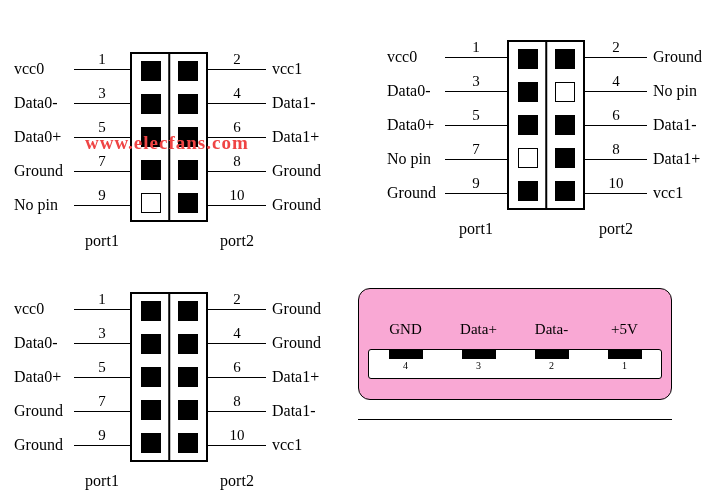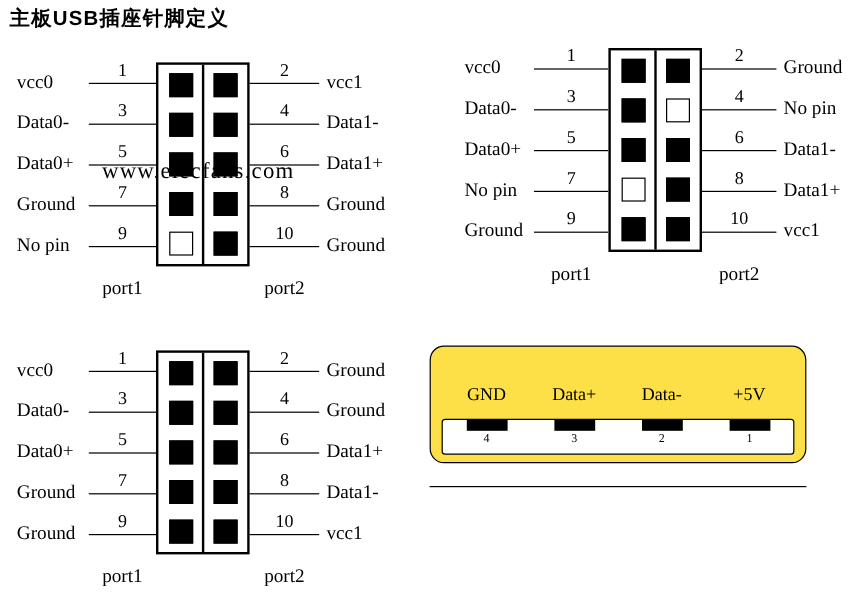--- a/index.html
+++ b/index.html
@@ -1,21 +1,21 @@
 <!DOCTYPE html>
 <html><head>
 <meta charset="utf-8">
 <style>
   html,body{margin:0;padding:0;background:#fff;}
   #canvas{position:relative;width:718px;height:500px;background:#fff;overflow:hidden;
           font-family:"Liberation Serif","DejaVu Serif",serif;color:#000;}
   .page-title{position:absolute;left:8px;top:4px;font-size:17px;font-weight:bold;
               font-family:"Liberation Sans","DejaVu Sans",sans-serif;letter-spacing:1px;}
-  .watermark{position:absolute;left:85px;top:132px;font-size:19px;font-weight:normal;
-             color:#000000;letter-spacing:1px;z-index:6;}
+  .watermark{position:absolute;left:85px;top:132px;font-size:19px;font-weight:bold;
+             color:#ef4444;letter-spacing:1px;z-index:6;}
 
   
   .hd{position:absolute;display:grid;
       grid-template-columns:var(--cols,62px 56px 78px 58px 104px);
       grid-auto-rows:34px;}
   .r1{grid-row:1}.r2{grid-row:2}.r3{grid-row:3}.r4{grid-row:4}.r5{grid-row:5}
   .ll{grid-column:1}.wl{grid-column:2}.wr{grid-column:4}.lr{grid-column:5}
   .lbl{display:flex;align-items:center;font-size:16px;white-space:nowrap;}
   .ll.lbl{padding-left:2px;}
   .lr.lbl{padding-left:6px;}
@@ -29,39 +29,38 @@
                 background:#000;transform:translateX(-50%);}
   .pin{place-self:center;width:20px;height:20px;background:#000;border:1.5px solid #000;
        box-sizing:border-box;z-index:1;}
   .pin[data-fill="none"]{background:#fff;}
   .port{font-size:16px;text-align:center;padding-top:10px;}
   .pl{grid-column:2;grid-row:6;}
   .pr{grid-column:4;grid-row:6;}
 
   
   .socket{position:absolute;left:358px;top:288px;width:314px;}
-  .socket-outline{position:relative;height:98px;border:1.5px solid #000;border-radius:12px;
-                  background:#fde047;box-sizing:border-box;}
+  .socket-outline{position:relative;height:112px;border:1.5px solid #000;border-radius:12px;
+                  background:#f9a8d4;box-sizing:border-box;}
   .socket-labels{position:absolute;left:10px;right:10px;top:32px;display:grid;
                  grid-template-columns:repeat(4,1fr);}
   .slabel{text-align:center;font-size:15px;}
   .slot{position:absolute;left:9px;right:9px;top:60px;height:28px;border:1.3px solid #000;
         border-radius:3px;display:grid;grid-template-columns:repeat(4,1fr);background:#fff;}
   .slot-cell{display:flex;flex-direction:column;align-items:center;}
   .bar{width:34px;height:9px;background:#000;}
   .snum{font-size:10px;margin-top:2px;line-height:1;}
   .socket-divider{margin-top:19px;border-top:1.5px solid #000;height:0;}
   .socket-caption{text-align:center;font-size:17px;margin-top:8px;letter-spacing:2px;}
 </style>
 </head>
 <body>
 
 <div id="canvas">
 
-  <div class="page-title">主板USB插座针脚定义</div>
   <div class="watermark">www.elecfans.com</div>
 
   <div class="hd" style="left:12px;top:52px;">
     <div class="lbl ll r1">vcc0</div>
     <div class="lbl ll r2">Data0-</div>
     <div class="lbl ll r3">Data0+</div>
     <div class="lbl ll r4">Ground</div>
     <div class="lbl ll r5">No pin</div>
     <div class="wire wl r1">
         <span class="num">1</span>

